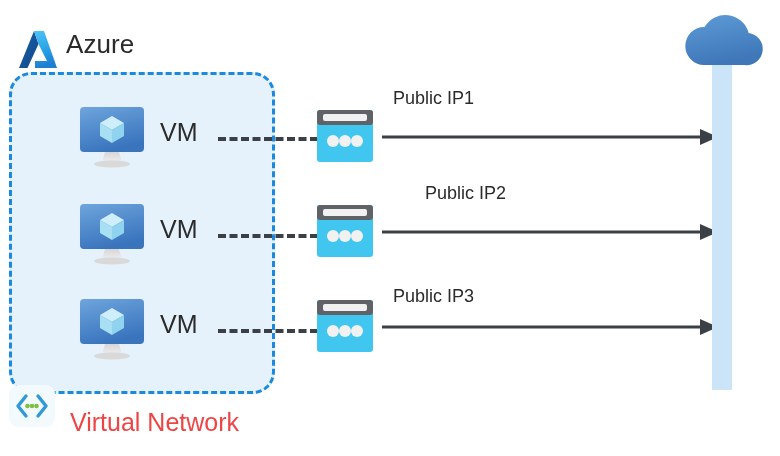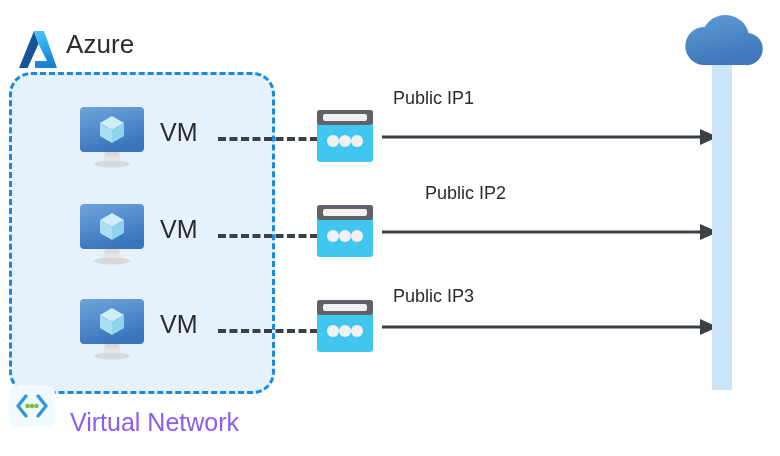--- a/index.html
+++ b/index.html
@@ -59,21 +59,21 @@
     border-radius: 9px;
     display: flex;
     align-items: center;
     justify-content: center;
   }
   .vnet-label {
     position: absolute;
     left: 70px;
     top: 408px;
     font-size: 25px;
-    color: #8b5cf6;
+    color: #ef4444;
     white-space: nowrap;
   }
 
   
   .vm-icon {
     position: absolute;
     width: 72px;
     height: 68px;
   }
   .vm-label {

